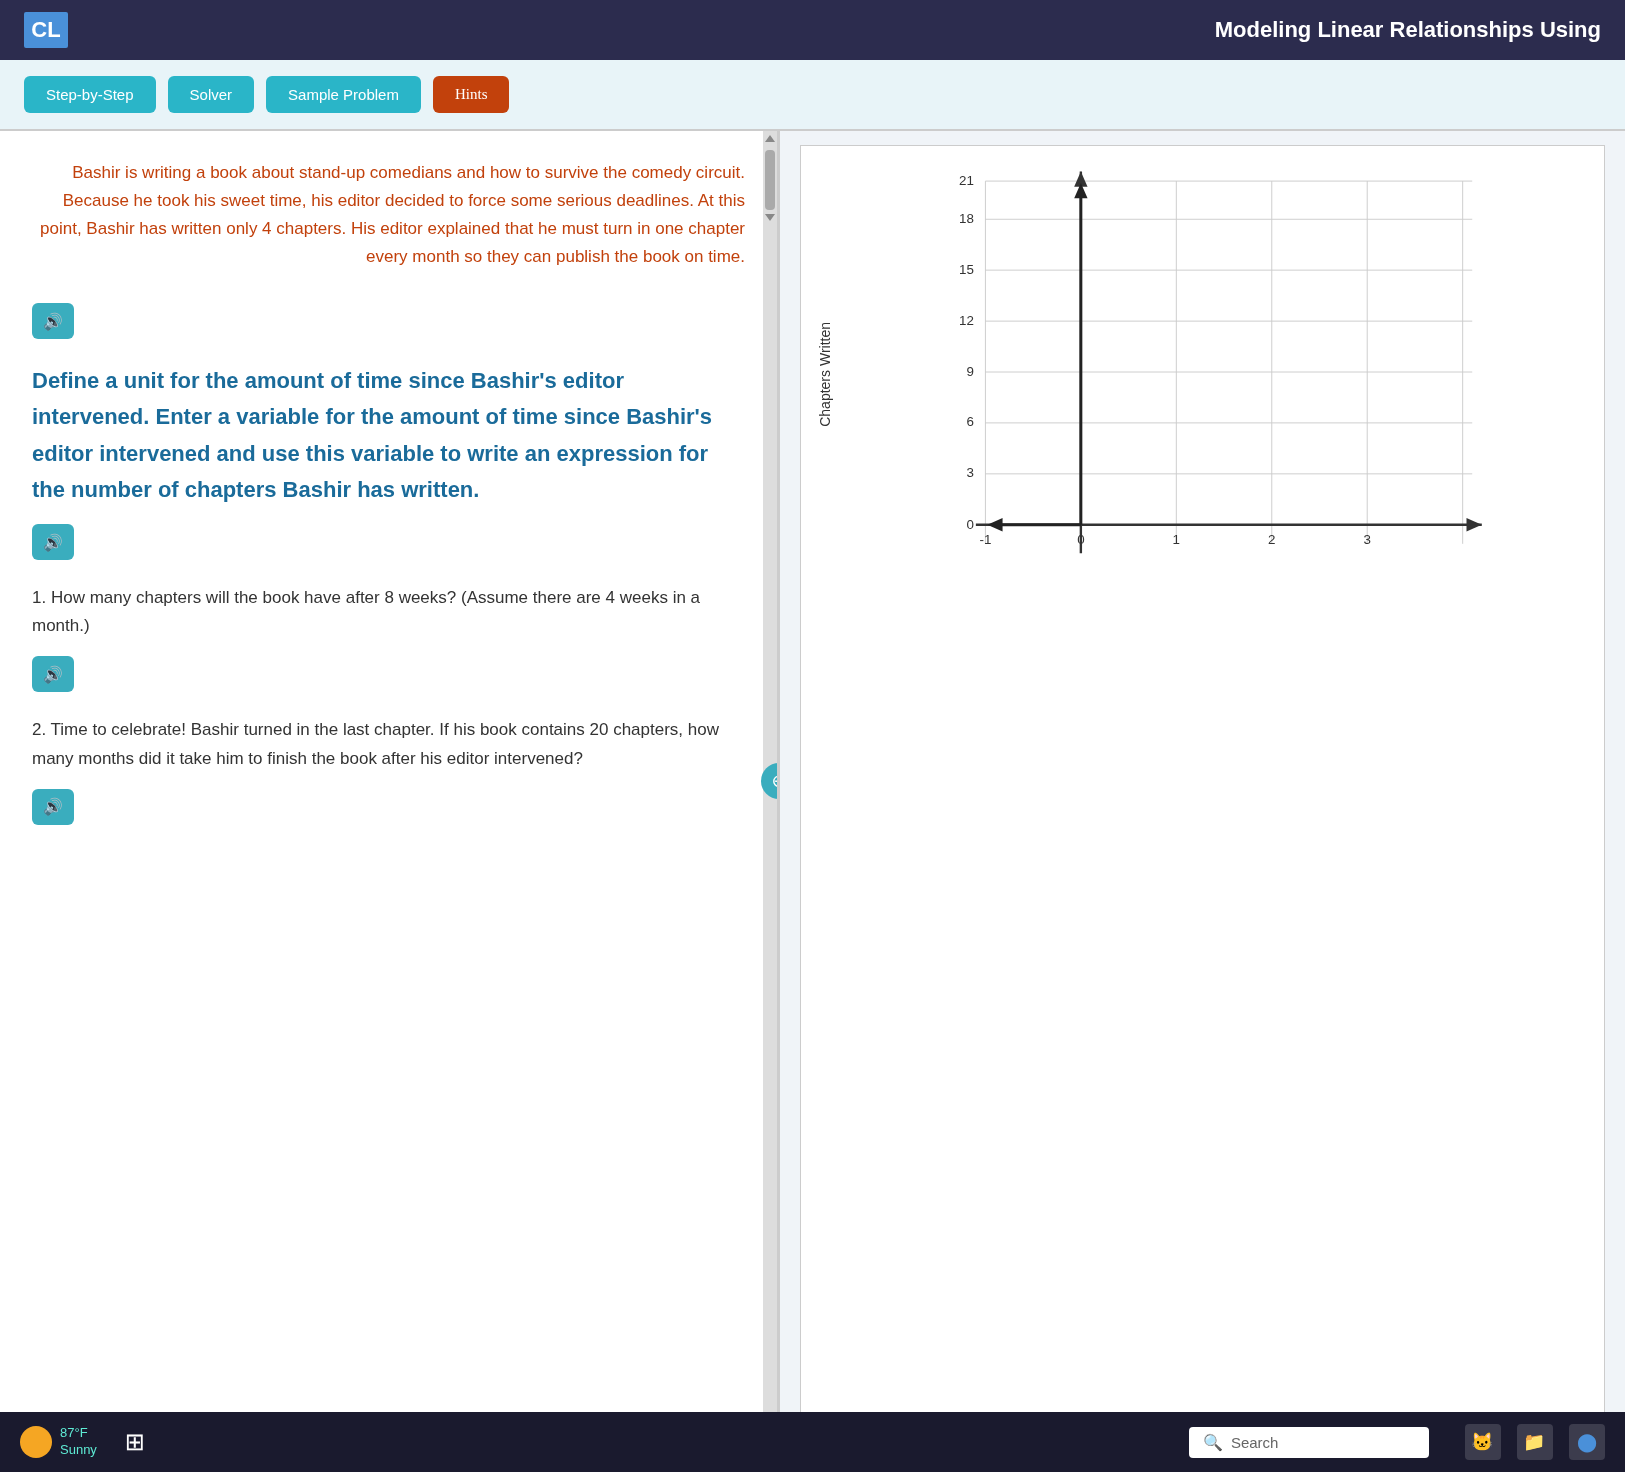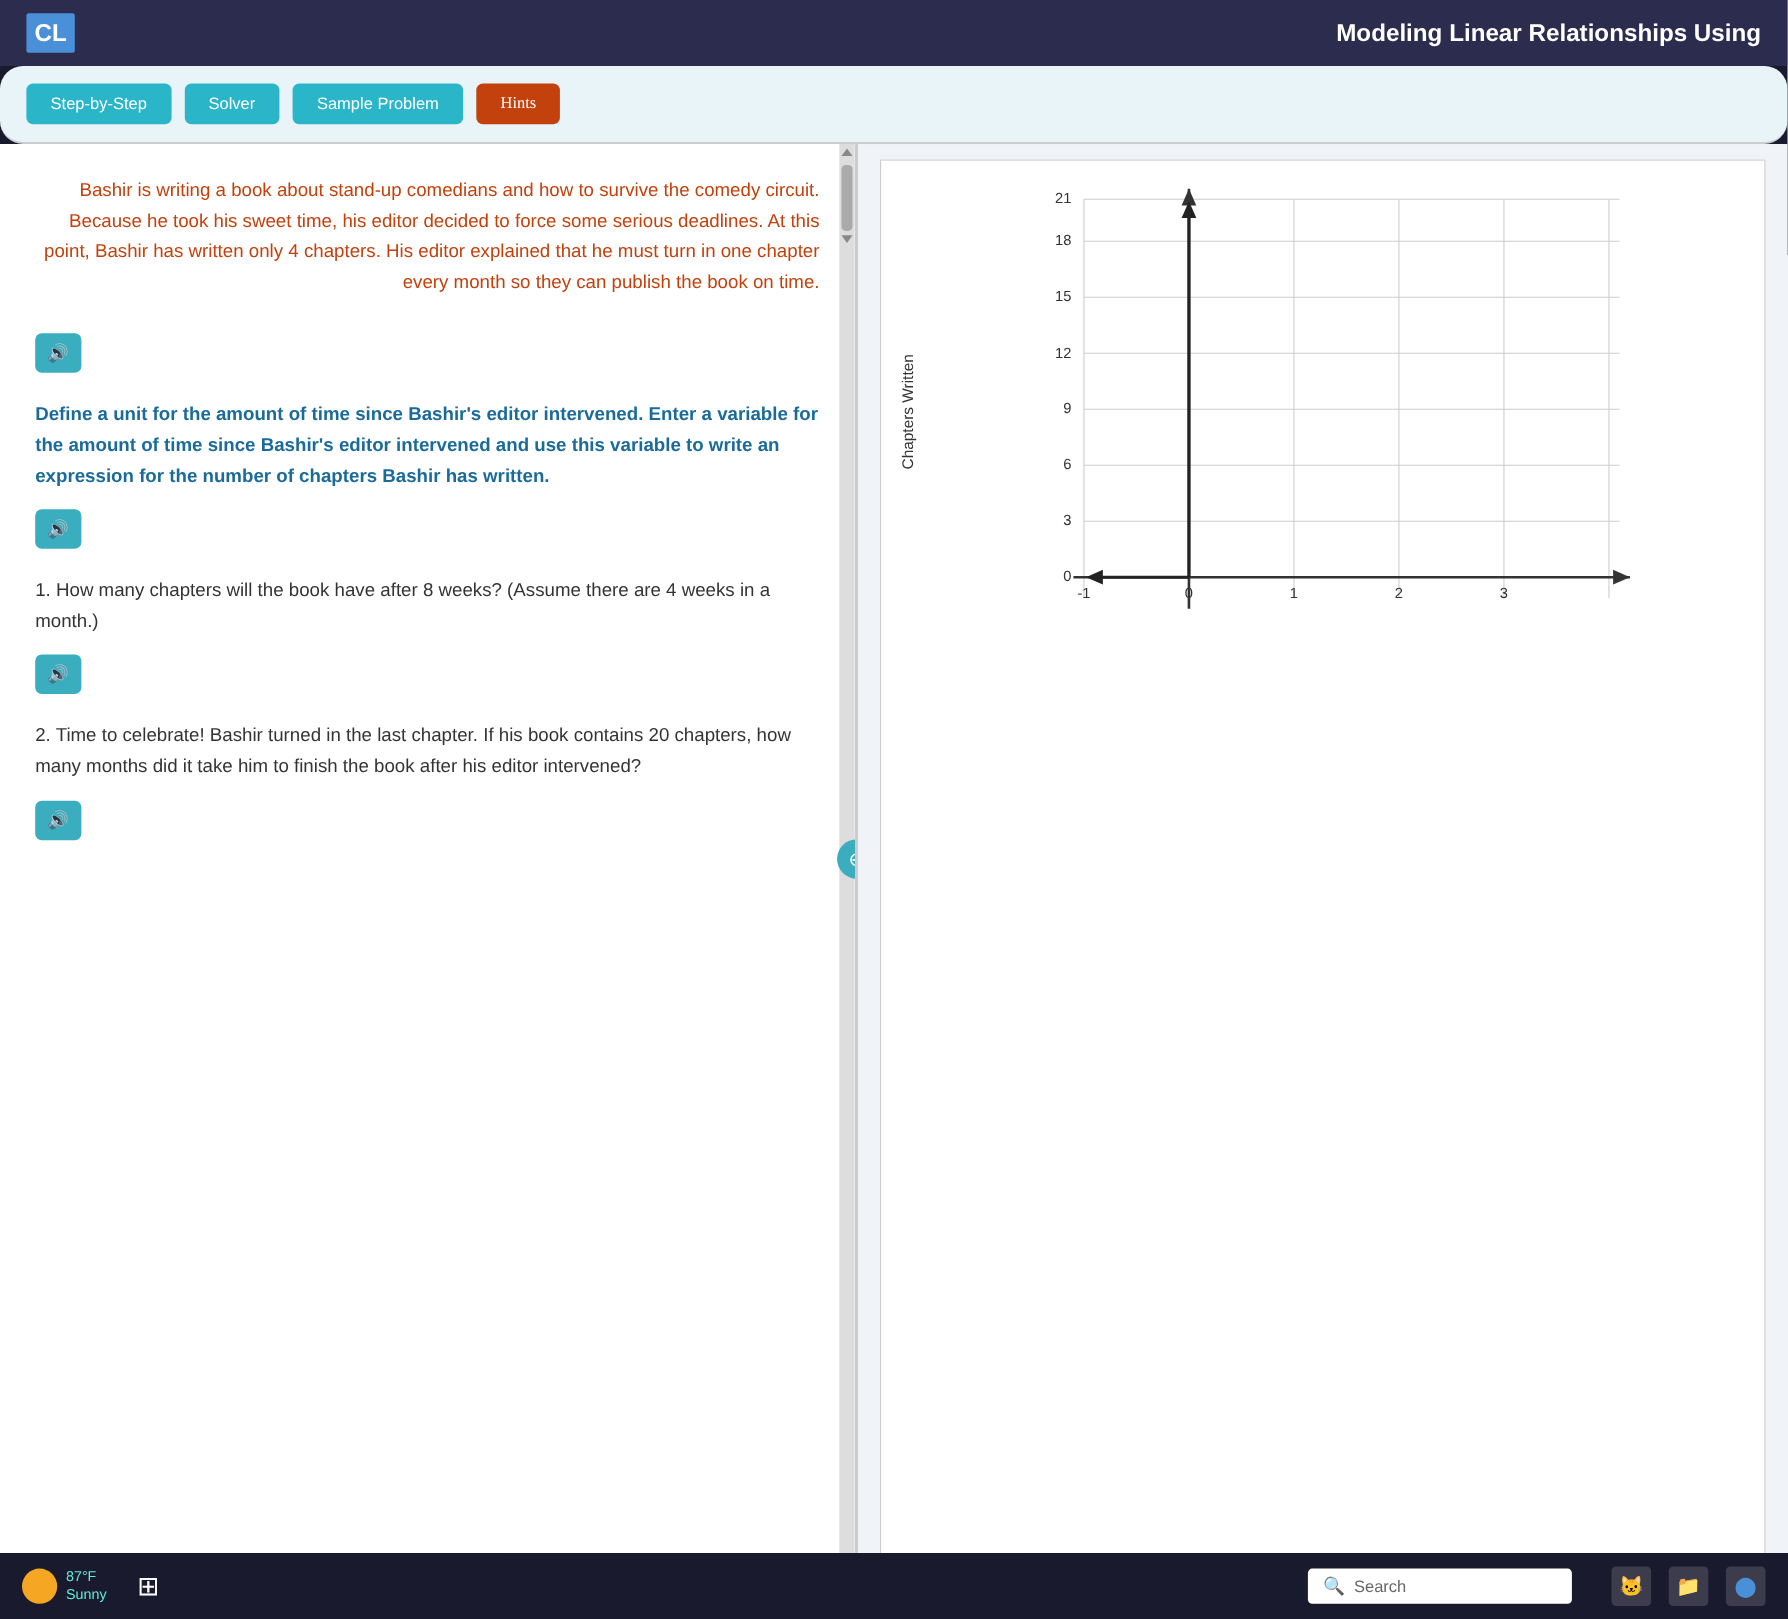--- a/index.html
+++ b/index.html
@@ -40,21 +40,20 @@
     }
 
     
     .nav-bar {
       background: #e8f4f8;
       padding: 16px 24px;
       display: flex;
       align-items: center;
       gap: 12px;
       border-bottom: 2px solid #ccc;
-      border-radius: 21px;
     }
     .nav-btn {
       padding: 10px 22px;
       border-radius: 6px;
       border: none;
       font-size: 15px;
       font-weight: 500;
       cursor: pointer;
     }
     .nav-btn-teal {
@@ -104,21 +103,21 @@
       align-items: center;
       justify-content: center;
       margin-bottom: 24px;
     }
     .audio-icon {
       color: white;
       font-size: 16px;
     }
 
     .bold-problem {
-      font-size: 17px;
+      font-size: 22px;
       font-weight: bold;
       color: #1a6b9a;
       line-height: 1.65;
       margin-bottom: 16px;
     }
 
     .question-text {
       font-size: 17px;
       color: #333;
       line-height: 1.65;

